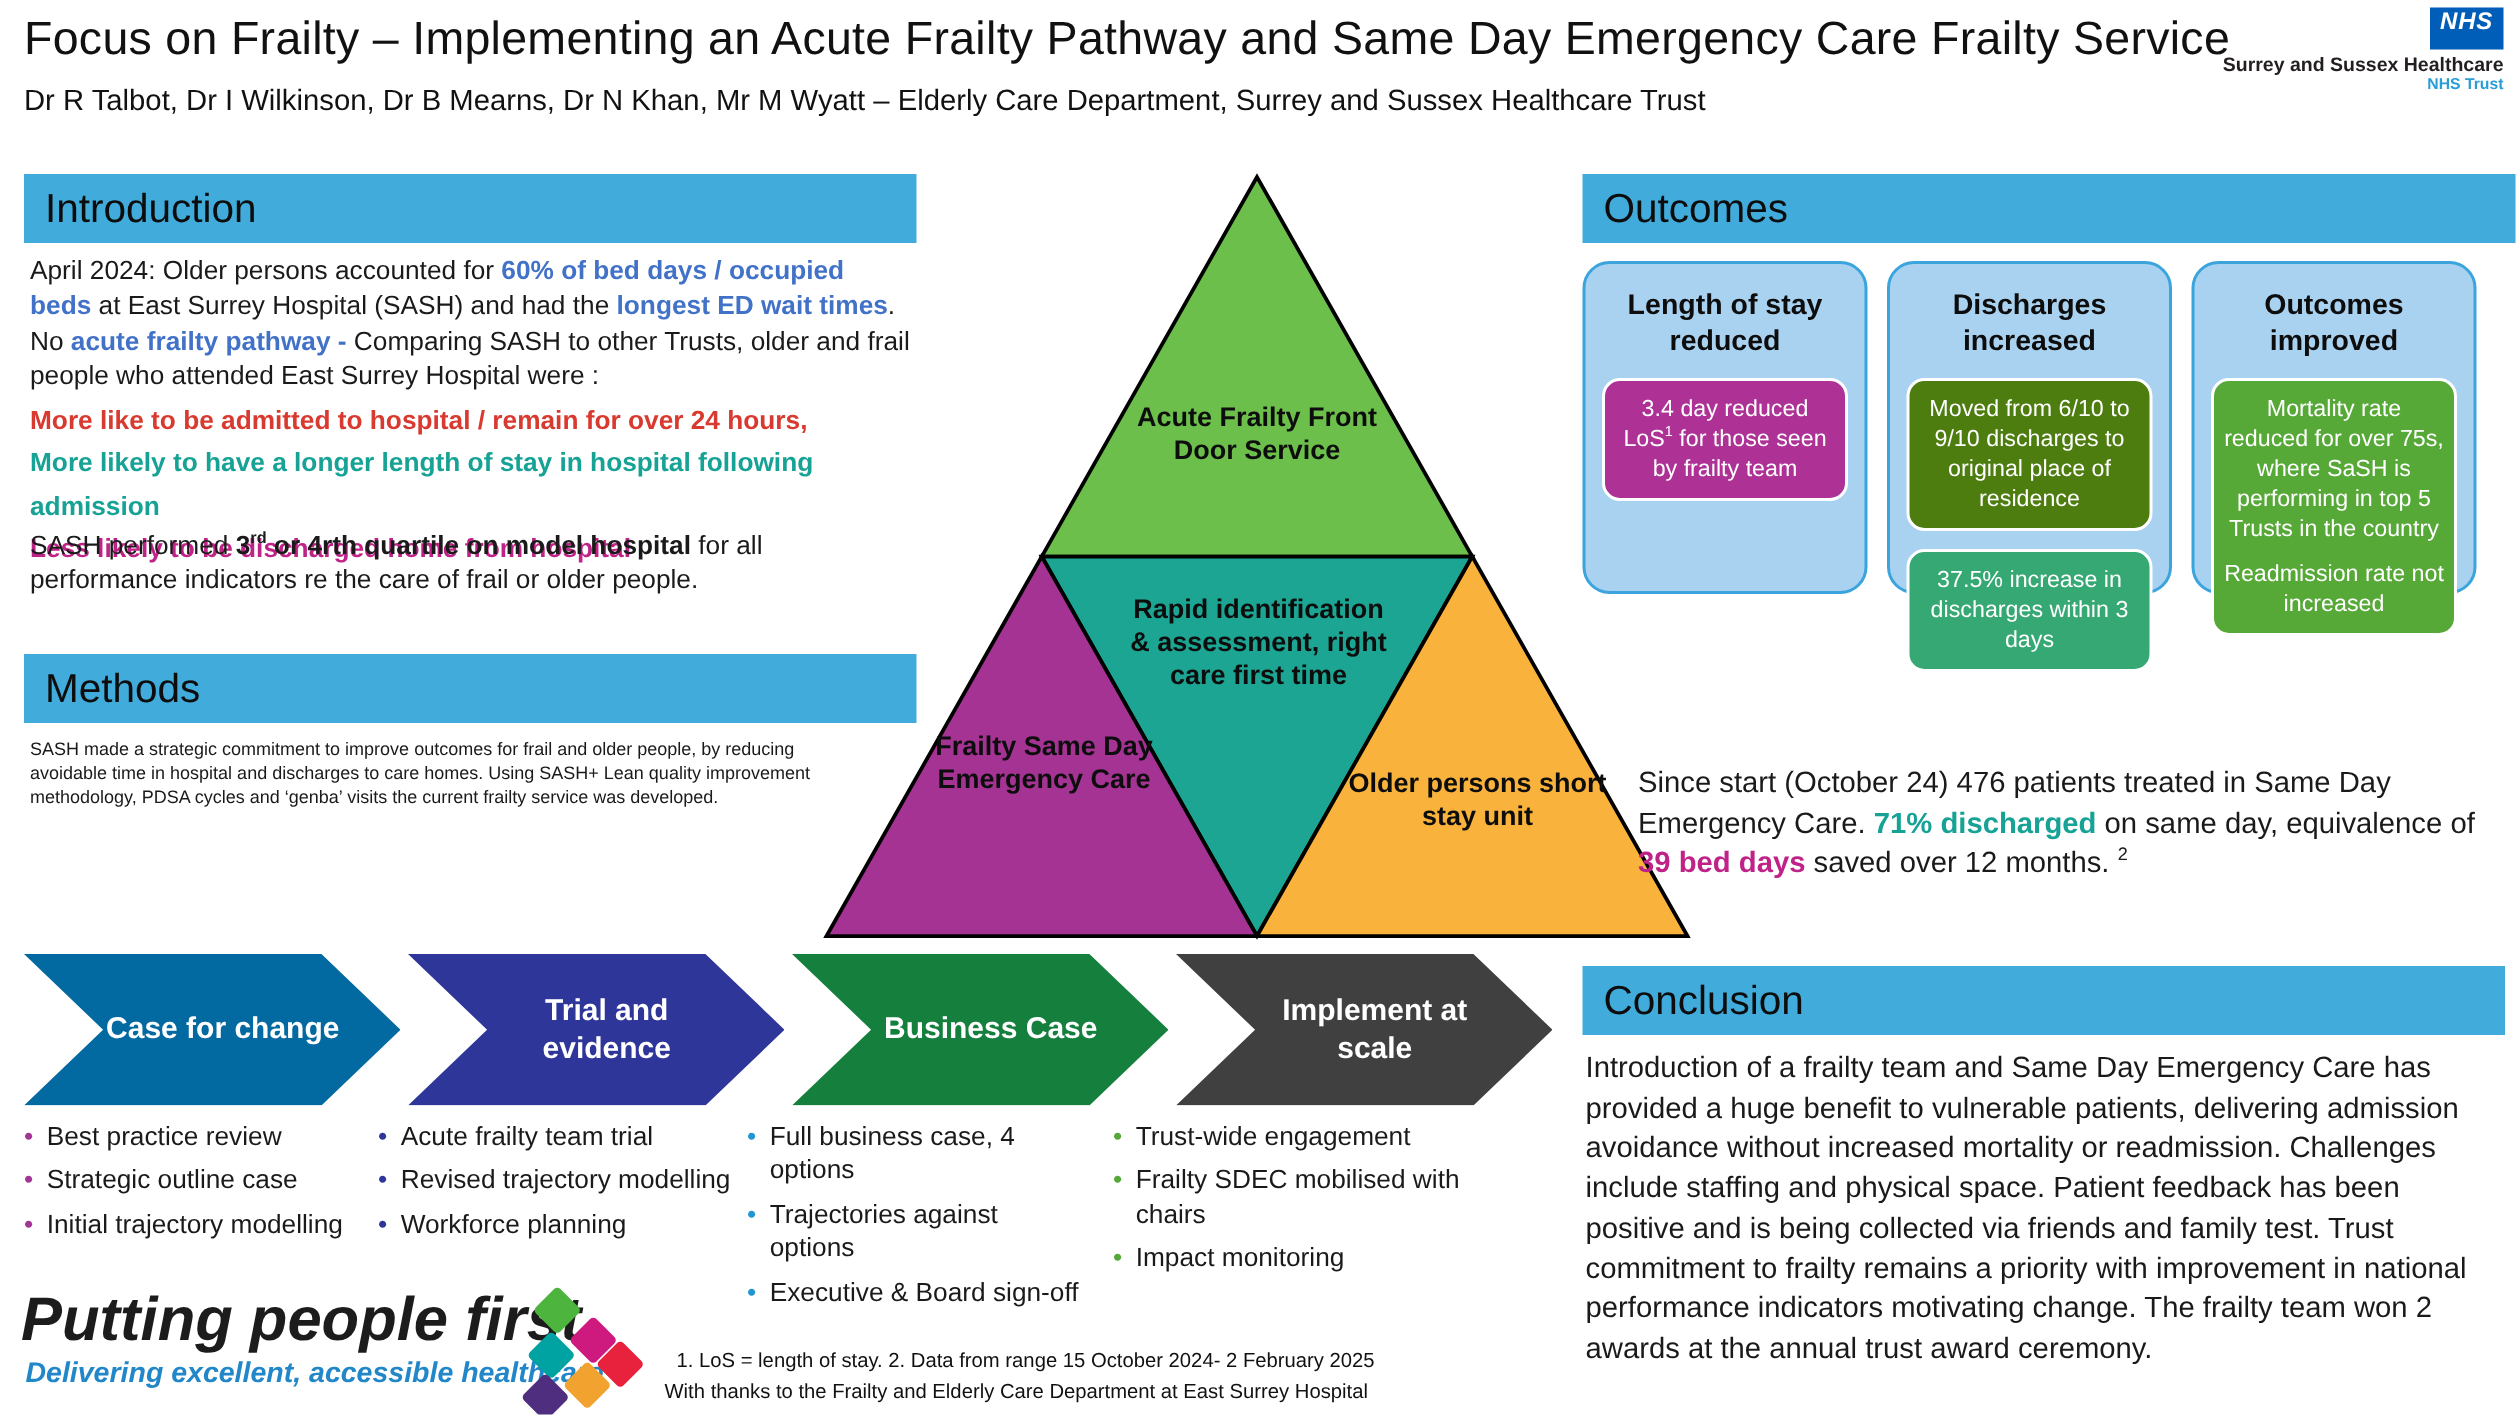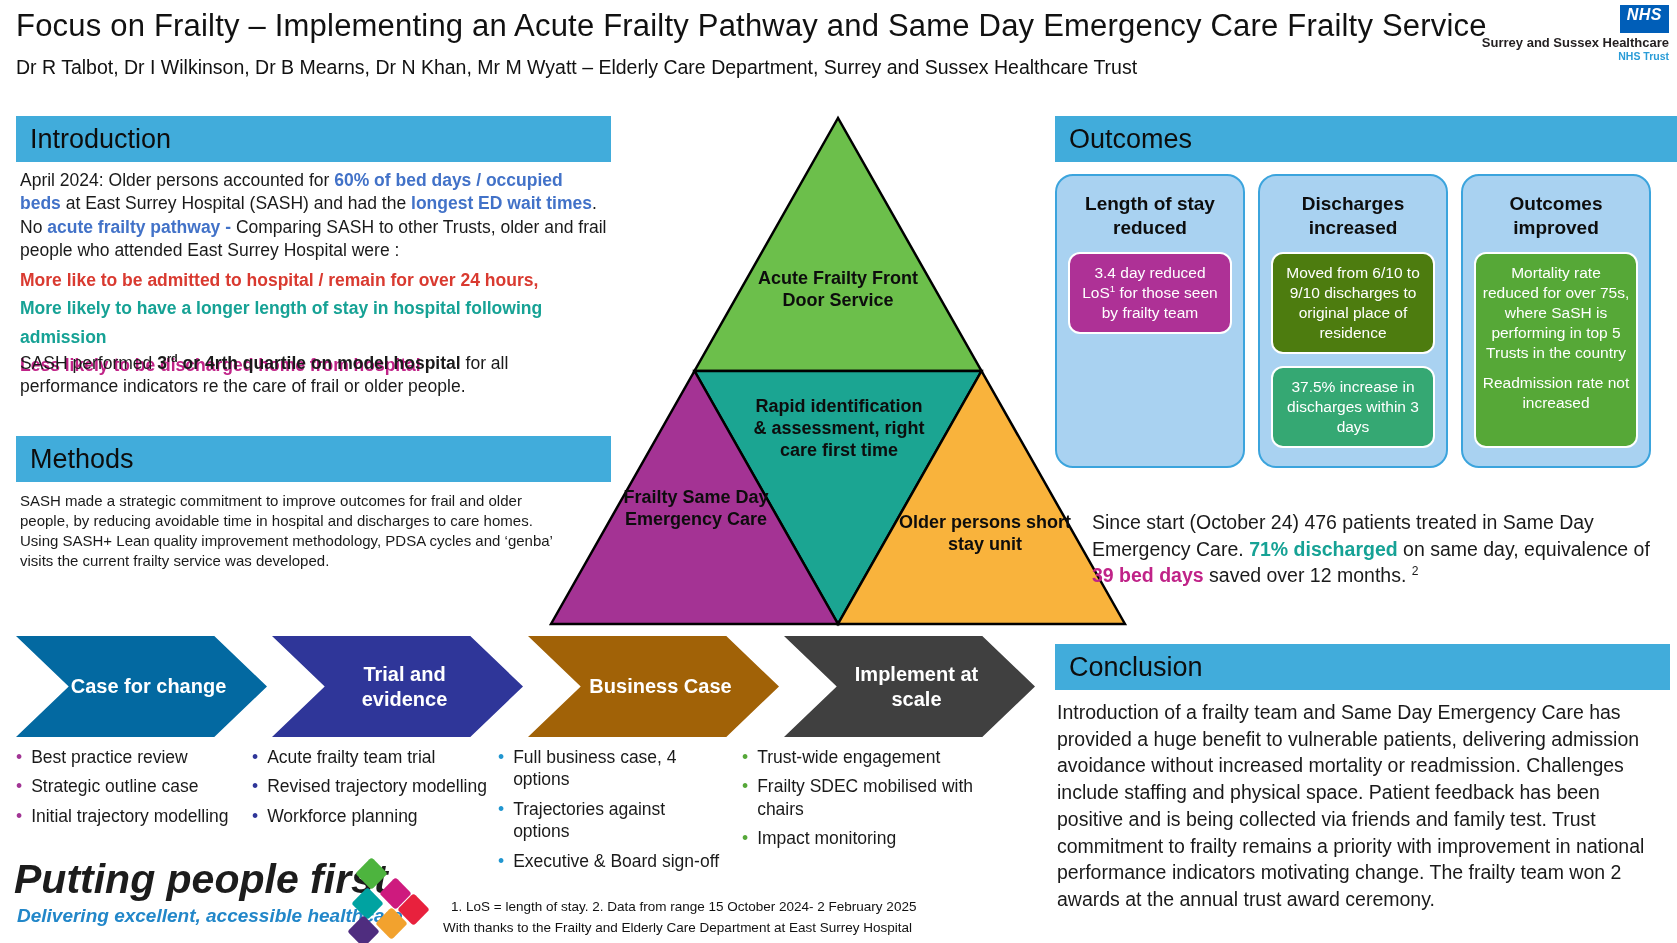--- a/index.html
+++ b/index.html
@@ -27,57 +27,57 @@
   .bar-outcomes{left:1055px;top:116px;width:652px;}
   .bar-conclusion{left:1055px;top:644px;width:615px;}
 
   
   .intro-p{left:20px;top:169px;width:588px;font-size:17.5px;line-height:1.33;}
   .risk-lines{left:20px;top:266px;width:600px;font-size:17.5px;font-weight:bold;line-height:1.62;}
   .risk-red{color:#D93A30;}
   .risk-teal{color:#16A295;}
   .risk-magenta{color:#C02388;}
   .sash-p{left:20px;top:352px;width:575px;font-size:17.5px;line-height:1.33;}
-  .methods-p{left:20px;top:491px;width:550px;font-size:15px;line-height:1.34;}
+  .methods-p{left:20px;top:491px;width:550px;font-size:12px;line-height:1.34;}
 
   
   .pyramid-svg{left:505px;top:108px;}
   .tri-label{font-size:18px;font-weight:bold;color:#0d0d0d;text-align:center;line-height:1.22;}
   .lbl-top{left:754px;top:268px;width:168px;}
   .lbl-mid{left:750px;top:396px;width:178px;}
   .lbl-left{left:620px;top:487px;width:152px;}
   .lbl-right{left:888px;top:512px;width:194px;}
 
   
   .chevrons{left:16px;top:636px;display:flex;gap:5px;}
   .chevron{width:251px;height:101px;display:flex;align-items:center;justify-content:center;
            color:#fff;font-size:20px;font-weight:bold;text-align:center;line-height:1.25;
            padding:0 34px 0 48px;box-sizing:border-box;
            clip-path:polygon(0% 0%,79% 0%,100% 50%,79% 100%,0% 100%,21% 50%);}
   .c1{background:#0369a1;}
   .c2{background:#2F3699;}
-  .c3{background:#a16207;text-align:right;}
+  .c3{background:#15803d;text-align:right;}
   .c4{background:#404040;}
 
   
   .bullets{top:746px;font-size:17.5px;line-height:1.28;}
   .bcol1{left:16px;width:222px;}
   .bcol2{left:252px;width:238px;}
   .bcol3{left:498px;width:222px;}
   .bcol4{left:742px;width:242px;}
   .bullet-item{display:flex;gap:9px;margin-bottom:7px;}
   .bullet-item .dot{line-height:1.28;}
   .bcol1 .dot{color:#A23595;}
   .bcol2 .dot{color:#2F3699;}
   .bcol3 .dot{color:#2196D0;}
   .bcol4 .dot{color:#56A839;}
 
   
   .cards{left:1055px;top:174px;display:flex;gap:13px;}
-  .card{width:190px;height:294px;background:#A9D2F1;border:2.5px solid #3BA4DD;border-radius:18px;
+  .card{width:190px;height:222px;background:#A9D2F1;border:2.5px solid #3BA4DD;border-radius:18px;
         box-sizing:border-box;padding:6px 5px;display:flex;flex-direction:column;}
   .card-title{font-size:19px;font-weight:bold;text-align:center;color:#0d0d0d;margin:10px 4px 12px 4px;line-height:1.25;}
   .obox{border:2.5px solid #fff;border-radius:12px;color:#fff;font-size:15.5px;text-align:center;
         padding:9px 6px;margin:0 6px 12px 6px;line-height:1.3;}
   .obox p{margin:0 0 10px 0;}
   .obox p:last-child{margin-bottom:0;}
   .bg-magenta{background:#AE3196;}
   .bg-purple{background:#5733B2;}
   .bg-steel{background:#4d7c0f;}
   .bg-seagreen{background:#35A873;}

